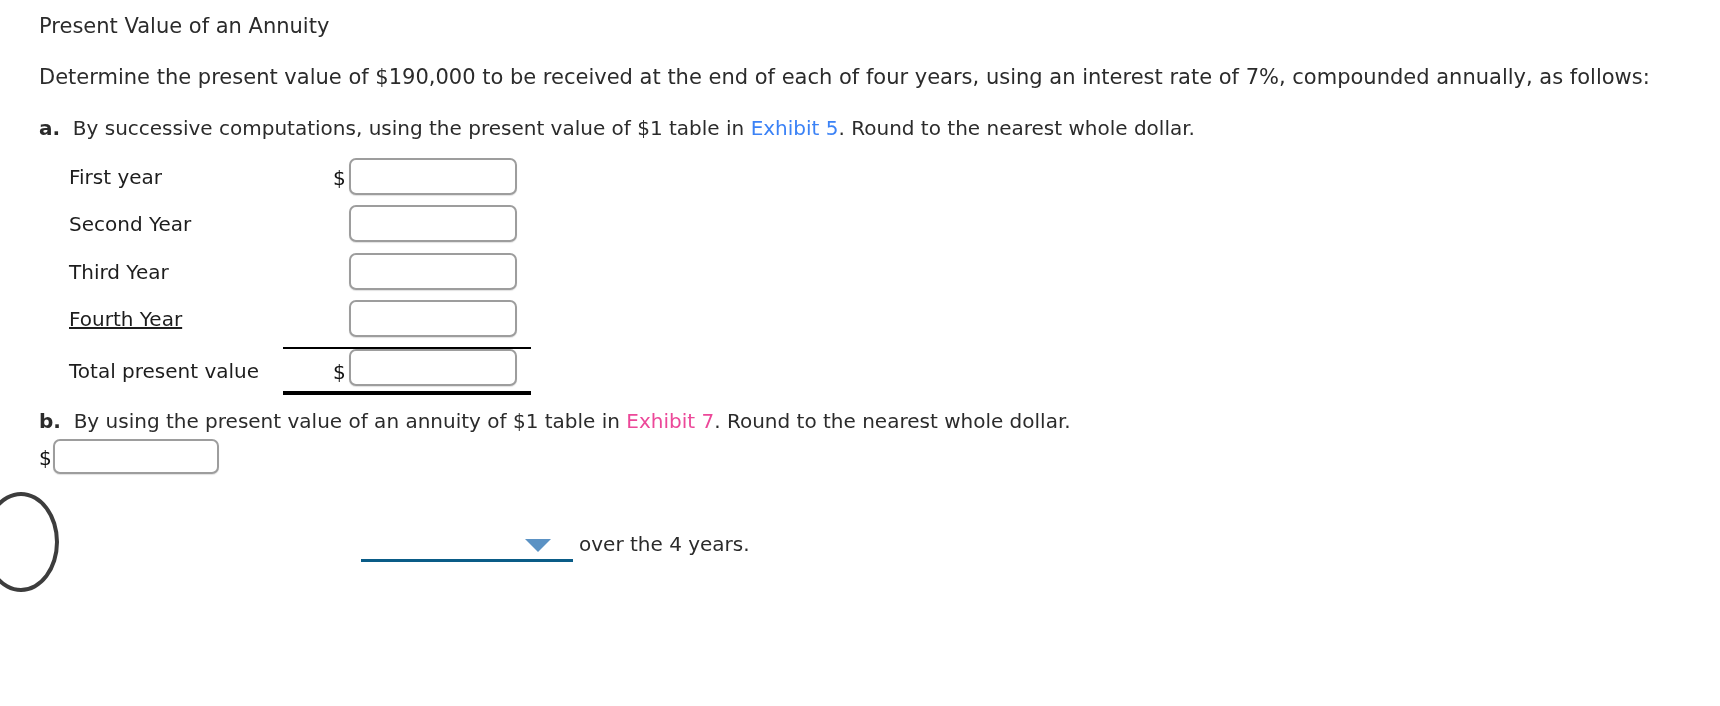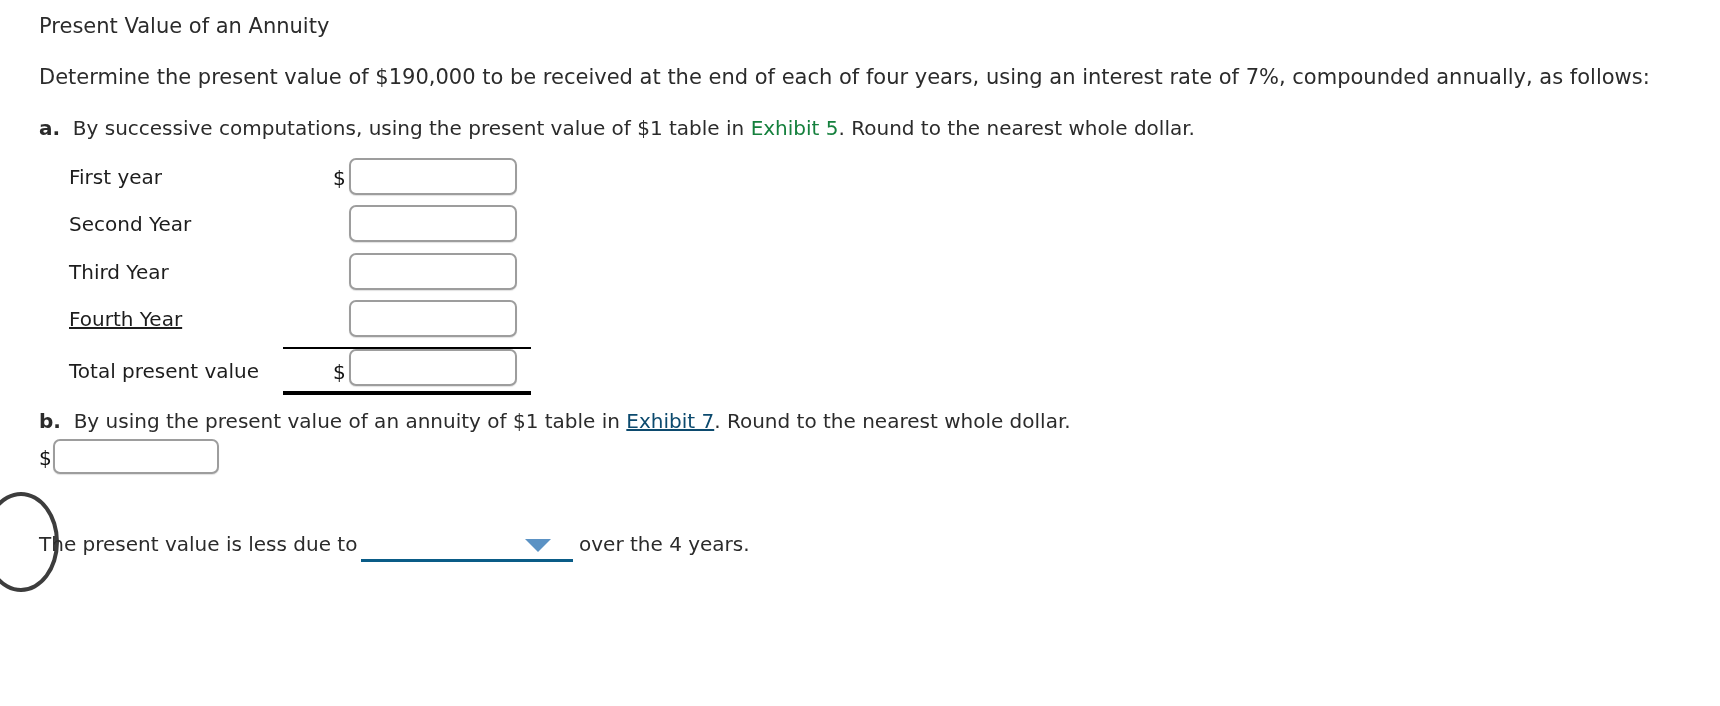--- a/index.html
+++ b/index.html
@@ -75,27 +75,26 @@
     top: 531px;
     font-size: 20px;
     line-height: 27px;
     color: #2b2b2b;
     white-space: nowrap;
   }
   b.marker {
     font-weight: bold;
   }
   .link {
-    color: #15803d;
+    color: #3b82f6;
     text-decoration: none;
     cursor: pointer;
   }
   .link.underlined {
-    color: #0c4a6e;
-    text-decoration: underline;
+    color: #ec4899;
   }
 
   
   .row-label {
     position: absolute;
     font-size: 20px;
     line-height: 26px;
     color: #1d1d1d;
     white-space: nowrap;
     margin-left: 26px;
@@ -215,23 +214,20 @@
   <div class="part-b">
     <b class="marker">b.</b><span>&nbsp; </span><span>By using the present value of an annuity of $1 table in </span><a class="link underlined" href="#">Exhibit 7</a><span>. Round to the nearest whole dollar.</span>
   </div>
 
   <div class="dollar" style="left:22px; top:445px;">$</div>
   <input class="answer-box" style="left: 36px; top: 439px; width: 166px; height: 35px;" placeholder="">
 
   <div class="edge-arc"></div>
 
 
-  <div class="part-c-line2">
-    <span>The present value is less due to</span>
-  </div>
 
   <div class="dropdown" style="left:344px; top:530px; width:212px; height:32px;">
     <span class="dd-value"></span>
     <span class="dd-caret"></span>
     <span class="dd-underline"></span>
   </div>
 
   <div class="part-c-line2" style="left:562px;">
     <span>over the 4 years.</span>
   </div>

